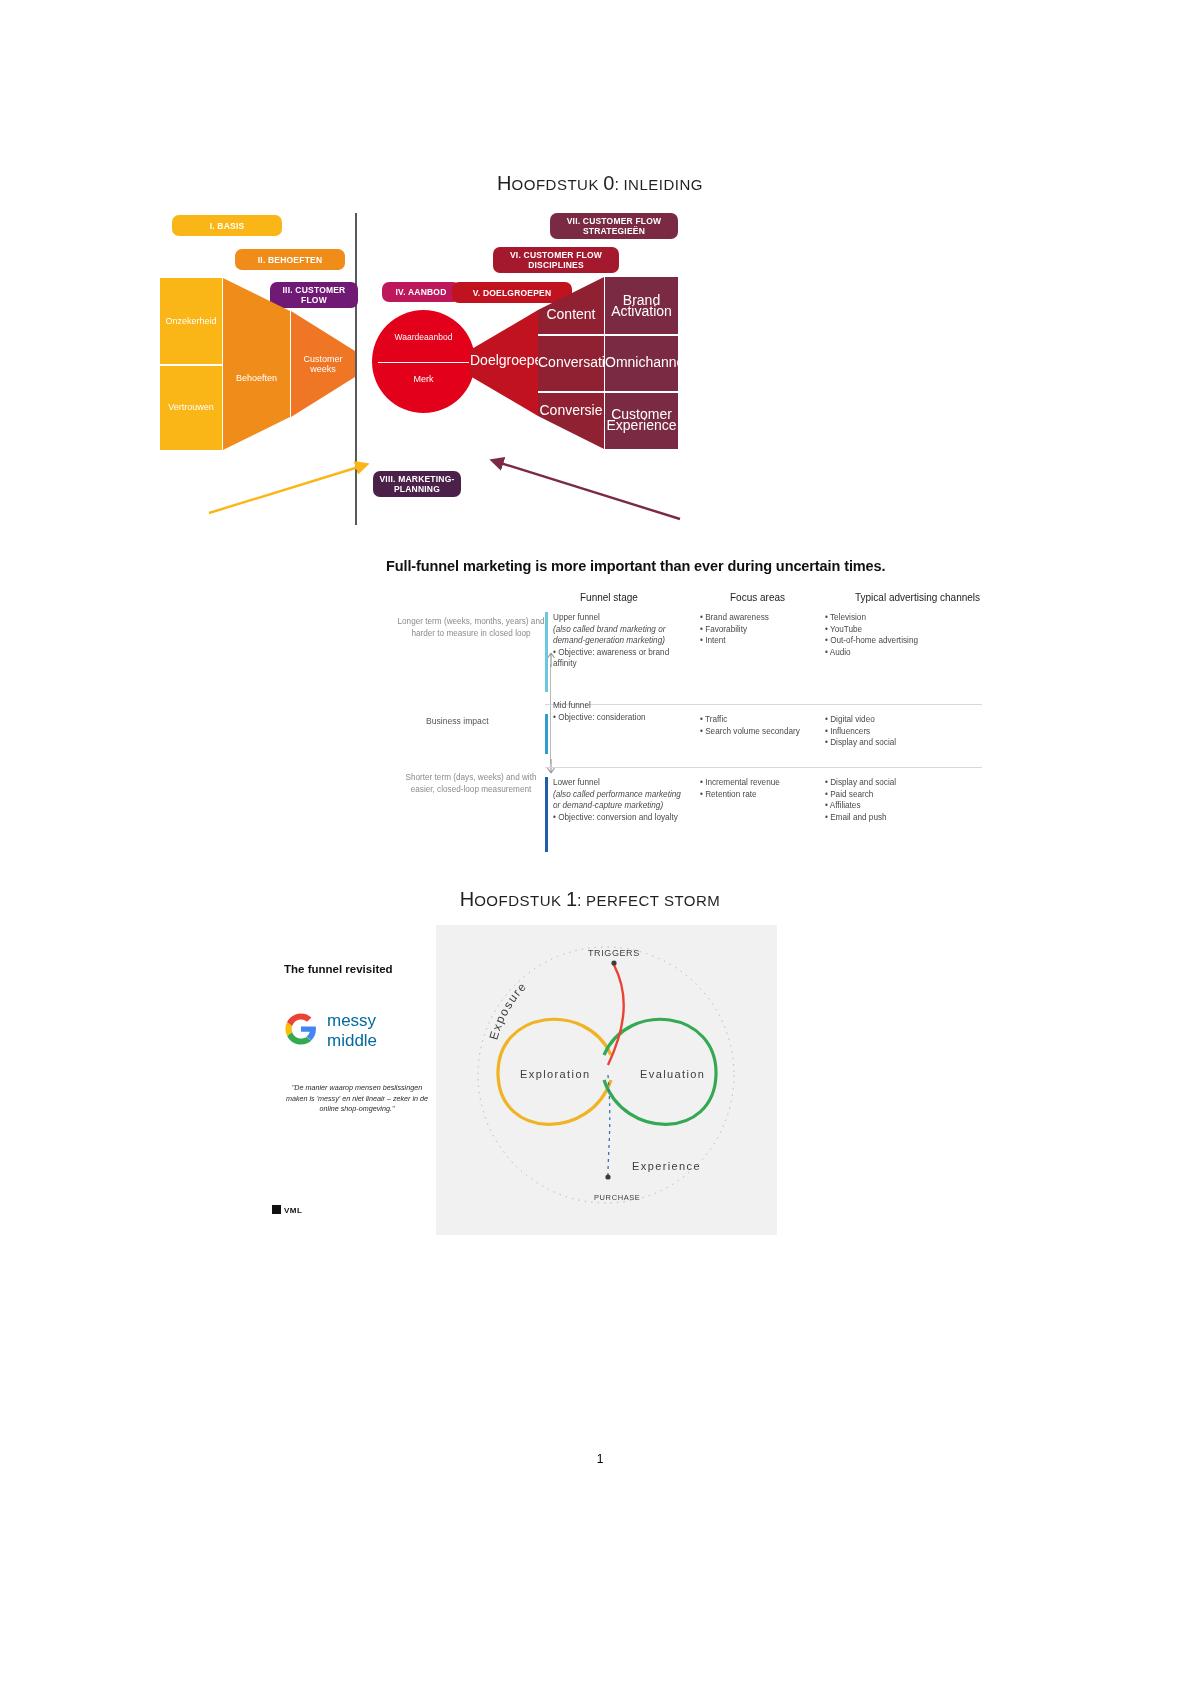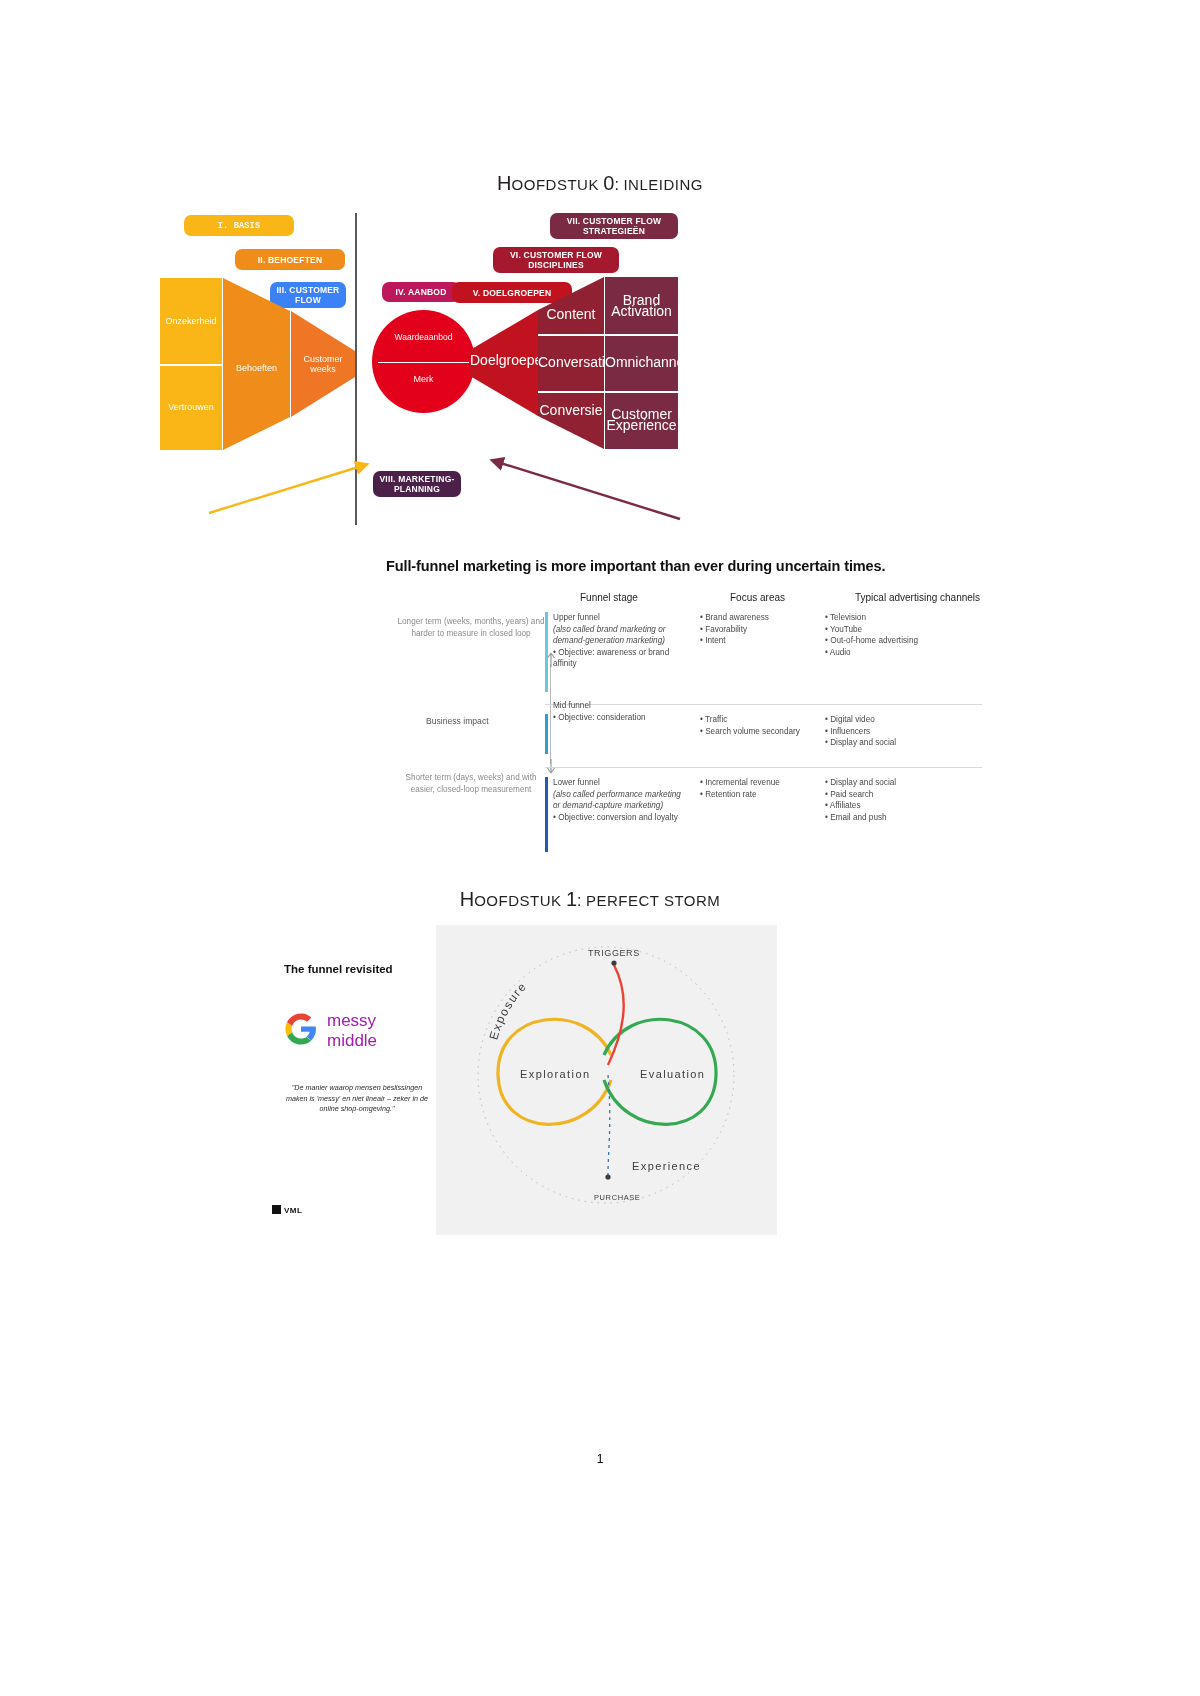--- a/index.html
+++ b/index.html
@@ -75,21 +75,21 @@
   .ff-cell .it{font-style:italic;}
   .ff-sep{position:absolute;height:1px;background:#d8d8d8;}
   .ff-axis{position:absolute;left:160px;width:1px;background:#b9b9b9;}
   .ff-bi{position:absolute;color:#555;}
   ul.bl{list-style:none;margin:0;padding:0;line-height:11.5px;}
   ul.bl li:before{content:"• ";}
 
   
   .mm-title{position:absolute;left:284px;top:963px;font-size:11.5px;font-weight:bold;color:#111;}
   .g-logo{position:absolute;left:284px;top:1012px;width:34px;height:34px;}
-  .mm-words{position:absolute;left:327px;top:1011px;font-size:17px;line-height:20px;color:#a21caf;}
+  .mm-words{position:absolute;left:327px;top:1011px;font-size:17px;line-height:20px;color:#0369a1;}
   .mm-quote{position:absolute;left:282px;top:1083px;width:150px;font-size:7.2px;font-style:italic;
      color:#2b2b2b;text-align:center;line-height:10.5px;}
   .vml{position:absolute;left:272px;top:1205px;font-size:8px;font-weight:bold;color:#111;letter-spacing:.5px;}
   .vml .sq{display:inline-block;width:9px;height:9px;background:#111;margin-right:3px;vertical-align:-1px;}
 
   .mm-figure{position:absolute;left:436px;top:925px;width:341px;height:310px;background:#f1f1f1;}
   .mm-label{position:absolute;color:#3c3c3c;}
 </style>
 </head>
 <body>
@@ -100,31 +100,31 @@
   <div class="chapter-heading" style="left:350px;top:172px;width:500px;">
     <span class="big">H</span><span class="caps-small">OOFDSTUK</span>
     <span class="big">0</span><span class="small">:</span>
     <span class="caps-small">INLEIDING</span>
   </div>
 
   <div class="funnel-wrap">
 
     <div class="divider-line"></div>
 
-    <div class="badge" style="left:34px;top:10px;width:110px;height:21px;background:#f9b616;font-family:Liberation Mono, monospace;">I. BASIS</div>
+    <div class="badge" style="left:22px;top:10px;width:110px;height:21px;background:#f9b616;">I. BASIS</div>
     <div class="badge" style="left:85px;top:44px;width:110px;height:21px;background:#f08c1a;">II. BEHOEFTEN</div>
-    <div class="badge" style="left:120px;top:77px;width:76px;height:26px;background:#3b82f6;">III. CUSTOMER FLOW</div>
+    <div class="badge" style="left:120px;top:77px;width:88px;height:26px;background:#701a75;">III. CUSTOMER FLOW</div>
 
     <div class="tri-left-1">
       <div class="hline"></div>
       <div class="lblk" style="left:0;top:0;width:100%;height:50%;">Onzekerheid</div>
       <div class="lblk" style="left:0;top:50%;width:100%;height:50%;">Vertrouwen</div>
     </div>
     <div class="tri-left-2">
-      <div class="lblk" style="left:0;top:4px;width:100%;height:100%;">Behoeften</div>
+      <div class="lblk" style="left:0;top:14px;width:100%;height:100%;">Behoeften</div>
     </div>
     <div class="tri-left-3">
       <div class="lblk" style="left:0;top:0;width:100%;height:100%;text-align:center;">Customer weeks</div>
     </div>
 
     <div class="badge" style="left:232px;top:77px;width:78px;height:20px;background:#be185d;">IV. AANBOD</div>
     <div class="circle">
       <div class="hline"></div>
       <div class="t1">Waardeaanbod</div>
       <div class="t2">Merk</div>

